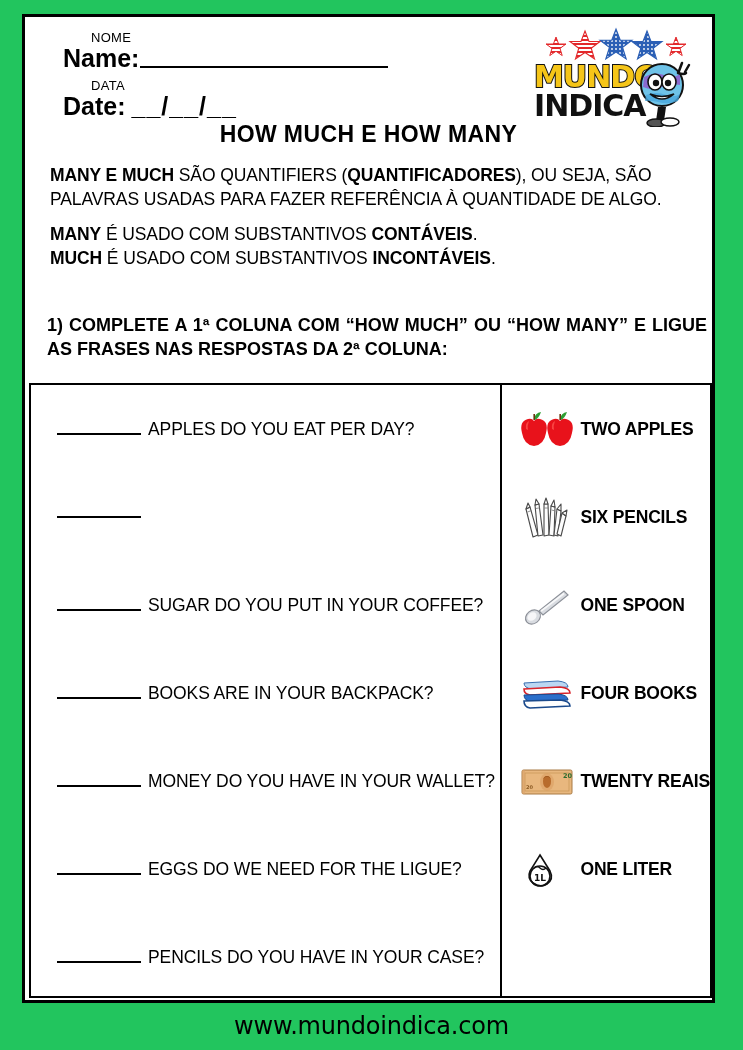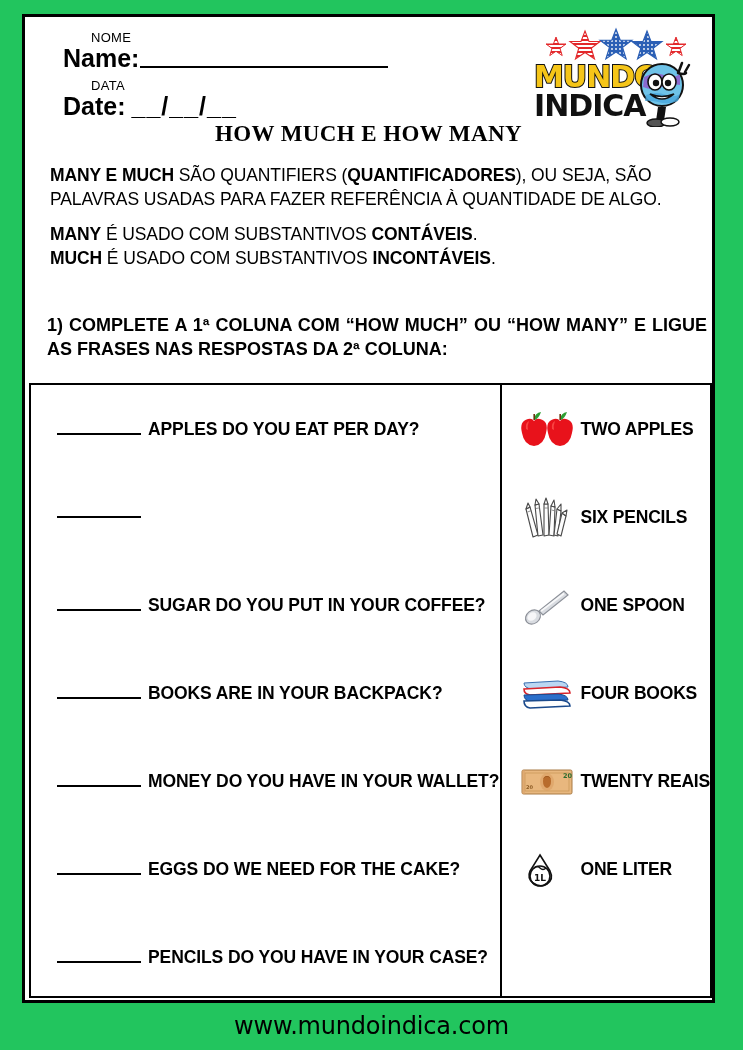--- a/index.html
+++ b/index.html
@@ -59,21 +59,20 @@
     font-weight: bold; font-size: 30px; line-height: 30px;
     color: #111; letter-spacing: -1px;
   }
   .globe-char { position: absolute; right: 2px; top: 38px; width: 58px; height: 66px; }
 
   
   .title {
     position: absolute; left: 0; top: 104px; width: 100%;
     text-align: center; font-size: 23px; font-weight: bold;
     letter-spacing: .4px;
-    font-family: Liberation Serif, serif;
   }
 
   
   .intro { position: absolute; left: 25px; top: 146px; width: 650px; }
   .p-line {
     font-size: 17.5px; line-height: 24px; font-weight: 400;
     letter-spacing: -.1px;
   }
   .p-block { margin-bottom: 11px; }
   .p-line b { font-weight: bold; }
@@ -108,21 +107,21 @@
   .q-inner {
     display: flex; align-items: baseline;
     padding-left: 26px; width: 100%;
   }
   .blank-rule {
     display: inline-block; width: 84px; height: 0;
     border-bottom: 2px solid #000;
     margin-right: 7px;
   }
   .q-text {
-    font-size: 17.5px; font-weight: bold; letter-spacing: -.1px;
+    font-size: 17.5px; font-weight: normal; letter-spacing: -.1px;
     white-space: nowrap;
   }
 
   .a-row {
     height: 88px; position: relative;
     display: flex; align-items: center;
     padding-left: 14px;
   }
   .a-icon {
     width: 62px; height: 48px; flex: 0 0 62px;
@@ -244,21 +243,21 @@
           </div>
           <div class="q-row">
             <div class="q-inner">
               <span class="blank-rule"></span>
               <span class="q-text">MONEY DO YOU HAVE IN YOUR WALLET?</span>
             </div>
           </div>
           <div class="q-row">
             <div class="q-inner">
               <span class="blank-rule"></span>
-              <span class="q-text">EGGS DO WE NEED FOR THE CAKE?</span>
+              <span class="q-text">EGGS DO WE NEED FOR THE LIGUE?</span>
             </div>
           </div>
           <div class="q-row">
             <div class="q-inner">
               <span class="blank-rule"></span>
               <span class="q-text">PENCILS DO YOU HAVE IN YOUR CASE?</span>
             </div>
           </div>
         </div>
       <div class="col-right">

